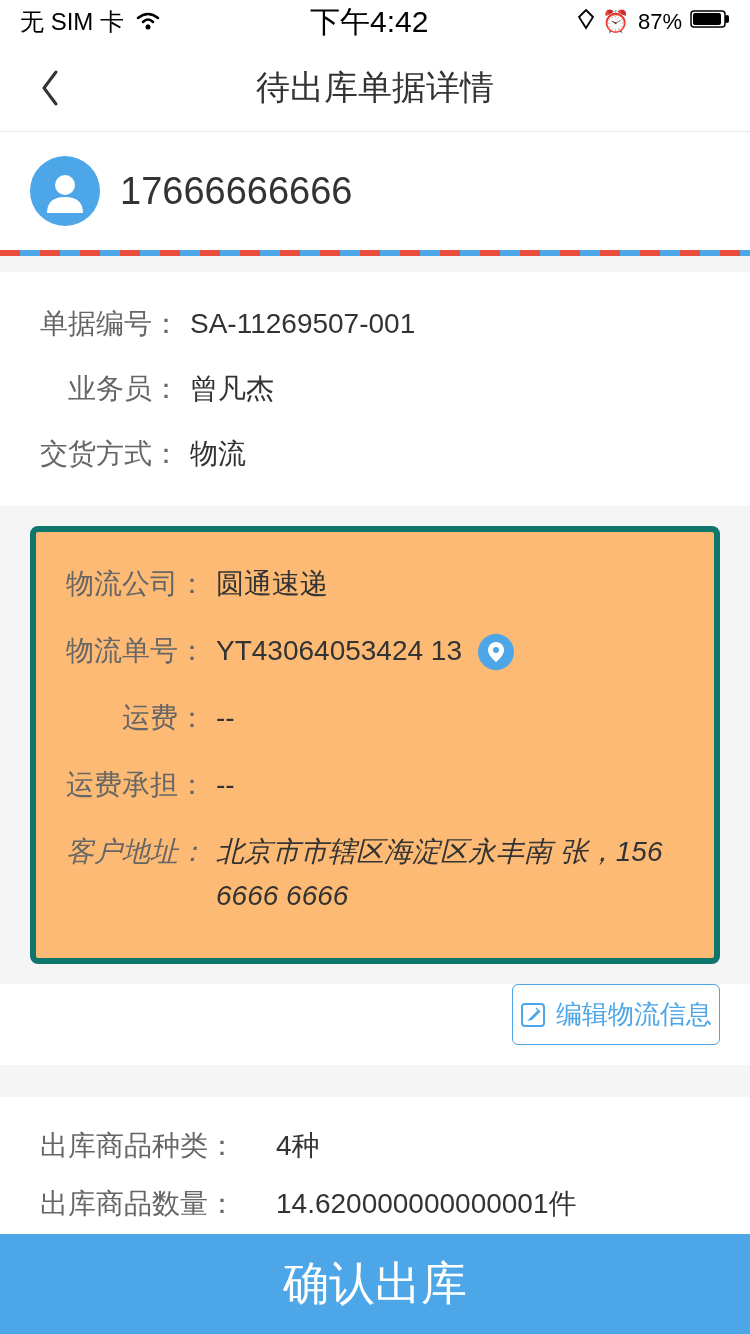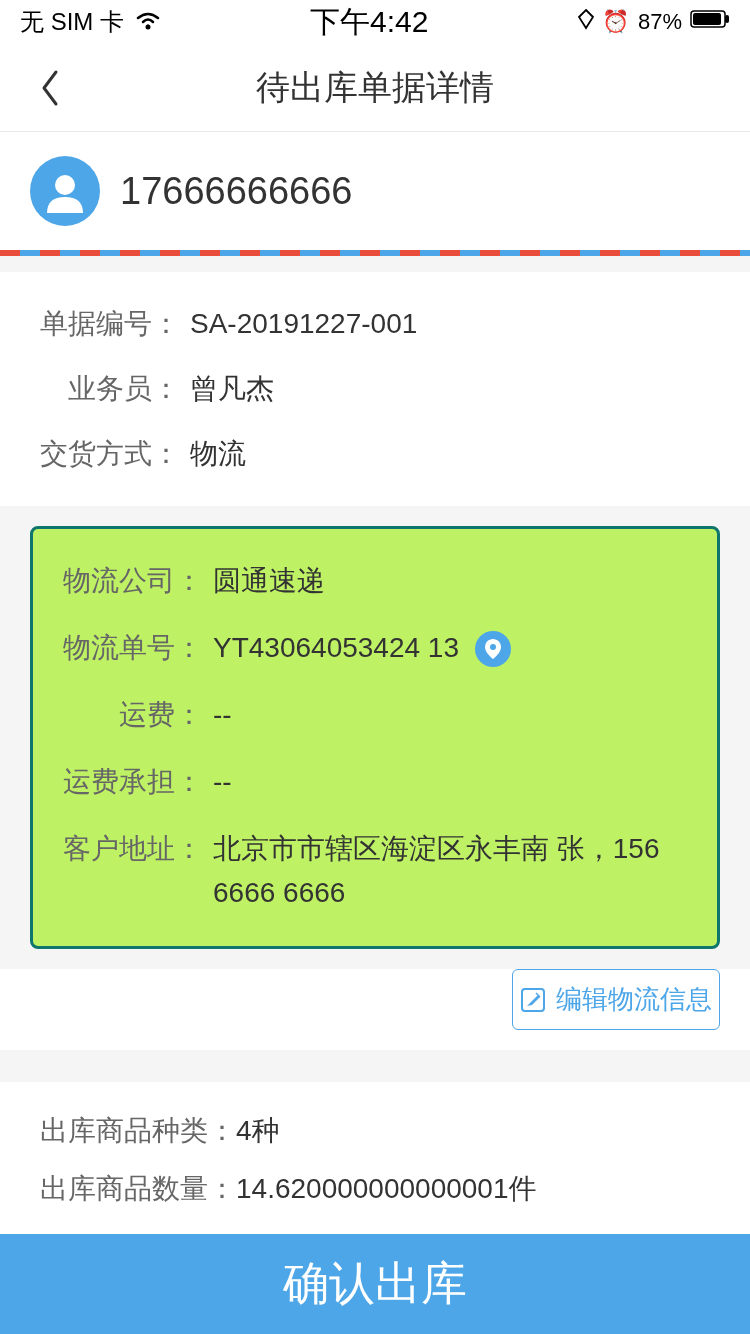--- a/index.html
+++ b/index.html
@@ -112,34 +112,34 @@
       flex-shrink: 0;
     }
     .info-value {
       color: #333;
       margin-left: 10px;
       flex: 1;
     }
 
     
     .logistics-card {
-      background: #bef264;
-      border: 3px solid #0f766e;
+      background: #fdba74;
+      border: 6px solid #0f766e;
       border-radius: 8px;
       margin: 20px 30px;
       padding: 30px;
     }
     .logistics-row {
       display: flex;
       align-items: flex-start;
       margin-bottom: 22px;
       font-size: 28px;
       line-height: 1.6;
     }
-    .logistics-row:last-child { margin-bottom: 0; }
+    .logistics-row:last-child { margin-bottom: 9px; font-style: italic; }
     .logistics-label {
       color: #666;
       min-width: 140px;
       text-align: right;
       flex-shrink: 0;
     }
     .logistics-value {
       color: #333;
       margin-left: 10px;
       flex: 1;
@@ -191,20 +191,21 @@
       margin-bottom: 20px;
       font-size: 28px;
     }
     .goods-row:last-child { margin-bottom: 0; }
     .goods-label {
       color: #666;
       min-width: 180px;
     }
     .goods-value {
       color: #333;
+      margin-left: 40px;
     }
 
     
     .view-btn-wrap {
       display: flex;
       justify-content: flex-end;
       padding: 20px 30px 30px;
       background: #fff;
     }
     .view-btn {
@@ -299,21 +300,21 @@
       </svg>
     </div>
     <span class="user-phone">17666666666</span>
   </div>
 
   <div class="dashed-line"></div>
 
   <div class="info-section">
     <div class="info-row">
       <span class="info-label">单据编号：</span>
-      <span class="info-value">SA-20191227-001</span>
+      <span class="info-value">SA-11269507-001</span>
     </div>
     <div class="info-row">
       <span class="info-label">业务员：</span>
       <span class="info-value">曾凡杰</span>
     </div>
     <div class="info-row">
       <span class="info-label">交货方式：</span>
       <span class="info-value">物流</span>
     </div>
   </div>

